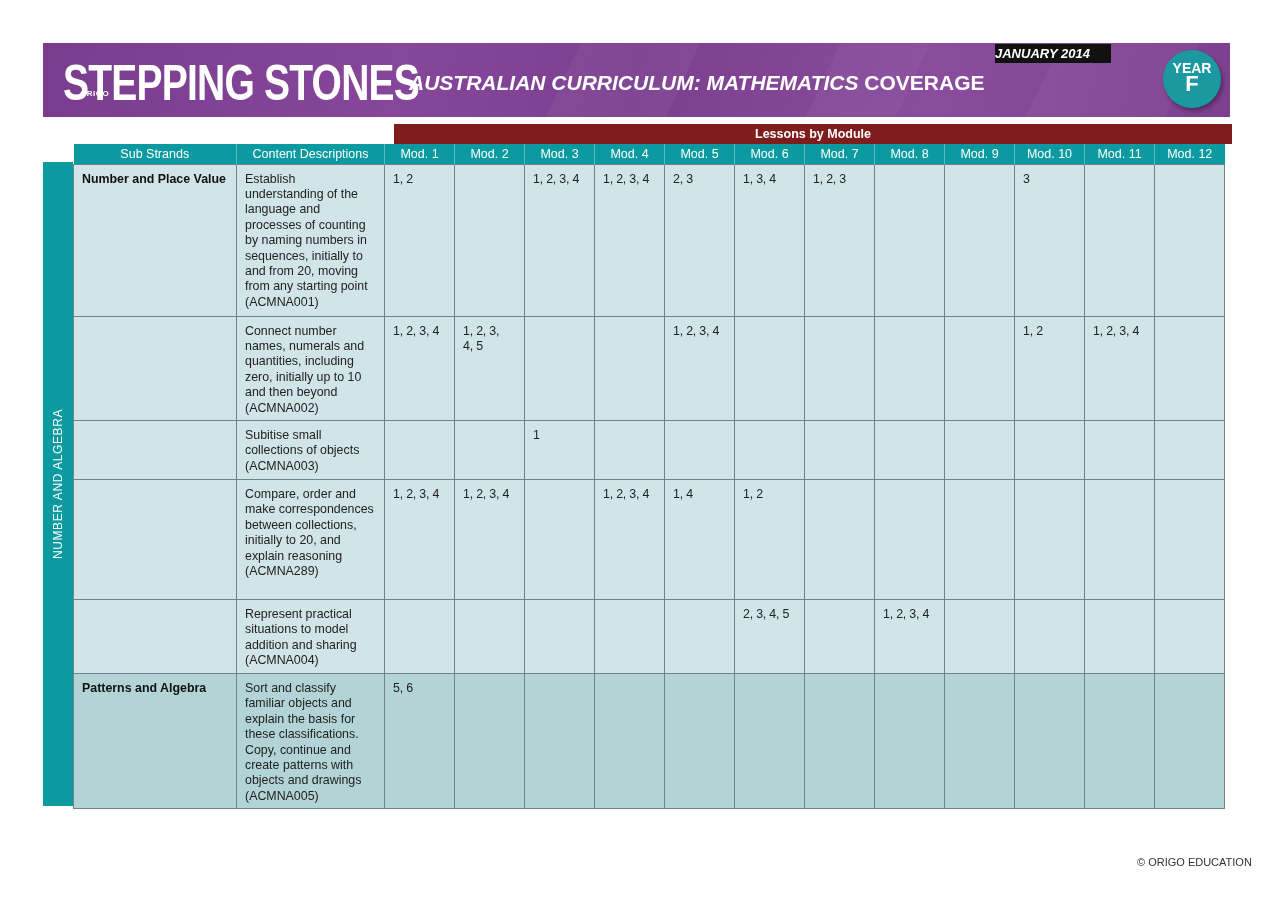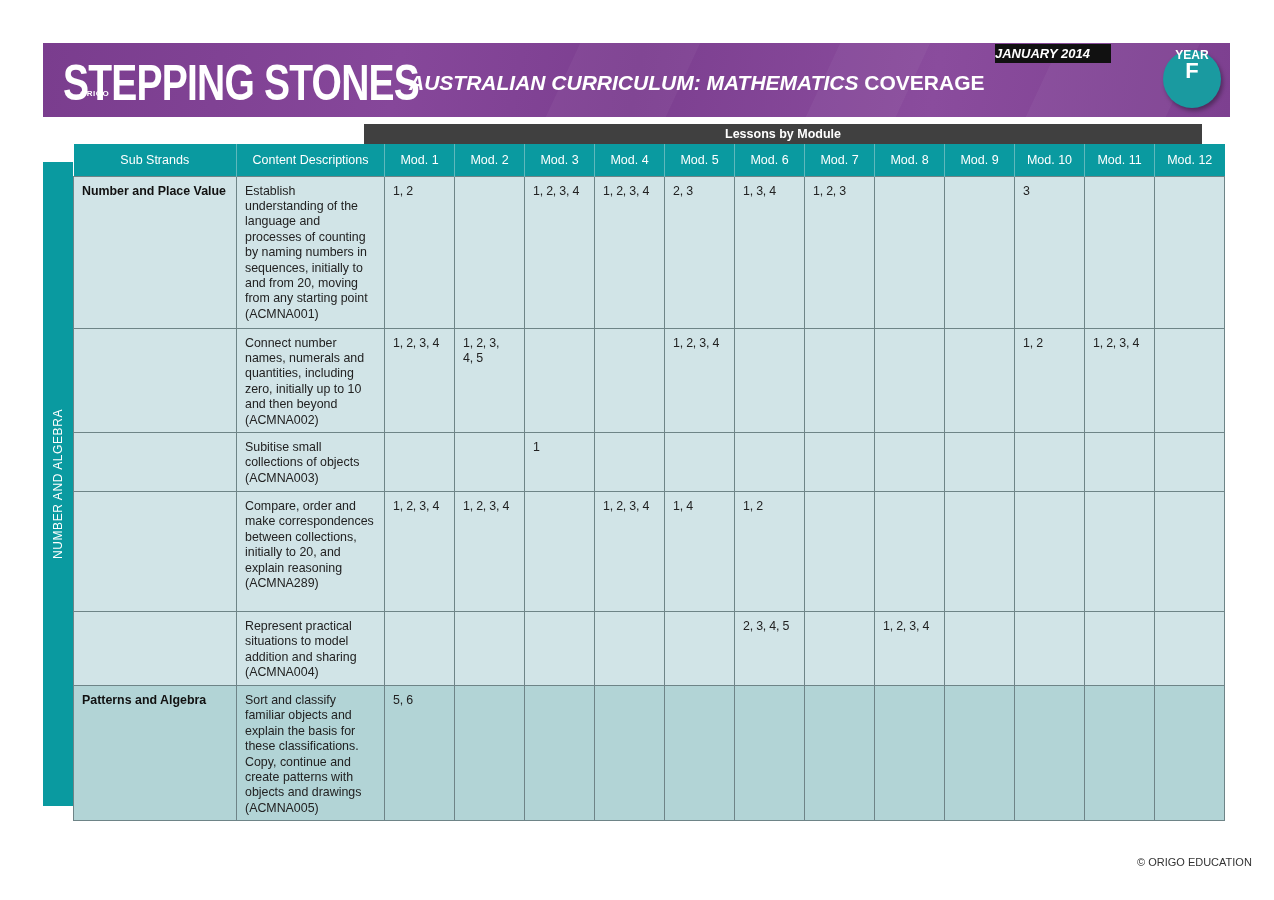--- a/index.html
+++ b/index.html
@@ -23,38 +23,38 @@
   }
   .doc-title .it { font-style: italic; }
   .date-tag {
     position: absolute; left: 952px; top: 1px; width: 116px; height: 19px; background: #111;
     color: #fff; font-size: 13px; font-weight: bold; font-style: italic; line-height: 19px;
   }
   .year-badge {
     position: absolute; left: 1120px; top: 7px; width: 58px; height: 58px; border-radius: 50%;
     background: #1a9aa0; box-shadow: 2px 3px 4px rgba(0,0,0,0.35); color: #fff; text-align: center;
   }
-  .year-badge .yl { display: block; font-size: 12px; font-weight: bold; line-height: 11px; }
+  .year-badge .yl { display: block; font-size: 14px; font-weight: bold; margin-top: 13px; line-height: 11px; }
   .year-badge .yv { display: block; font-size: 22px; font-weight: bold; line-height: 20px; }
 
   .lessons-head {
-    position: absolute; left: 364px; top: 124px; width: 838px; height: 20px; background: #404040;
+    position: absolute; left: 394px; top: 124px; width: 838px; height: 20px; background: #7f1d1d;
     color: #fff; font-size: 12.5px; font-weight: bold; text-align: center; line-height: 21px;
   }
   .strand-band {
     position: absolute; left: 43px; top: 162px; width: 30px; height: 644px; background: #0a9aa0;
   }
   .strand-band span {
     position: absolute; left: 50%; top: 50%; white-space: nowrap; color: #fff; font-size: 12px; letter-spacing: 0.6px;
     transform: translate(-50%, -50%) rotate(-90deg);
   }
 
   table.grid { position: absolute; left: 73px; top: 144px; border-collapse: collapse; table-layout: fixed; }
   table.grid th {
-    background: #0a9aa0; color: #fff; font-weight: normal; font-size: 12.5px; height: 32px; line-height: 18px;
+    background: #0a9aa0; color: #fff; font-weight: normal; font-size: 12.5px; height: 20px; line-height: 18px;
     border-left: 1px solid #5fb8bc; text-align: center; padding: 0;
   }
   table.grid th:first-child { border-left: none; }
   table.grid td {
     background: #d1e4e7; border: 1px solid #6e8487; vertical-align: top; font-size: 12.4px; line-height: 15.4px;
     padding: 7px 8px 4px 8px; color: #222;
   }
   table.grid tr.alt td { background: #b2d4d6; padding-left: 8px; }
   table.grid td.sub { font-weight: bold; color: #111; }
   table.grid td.mod { padding-left: 8px; white-space: pre-line; letter-spacing: -0.2px; }

